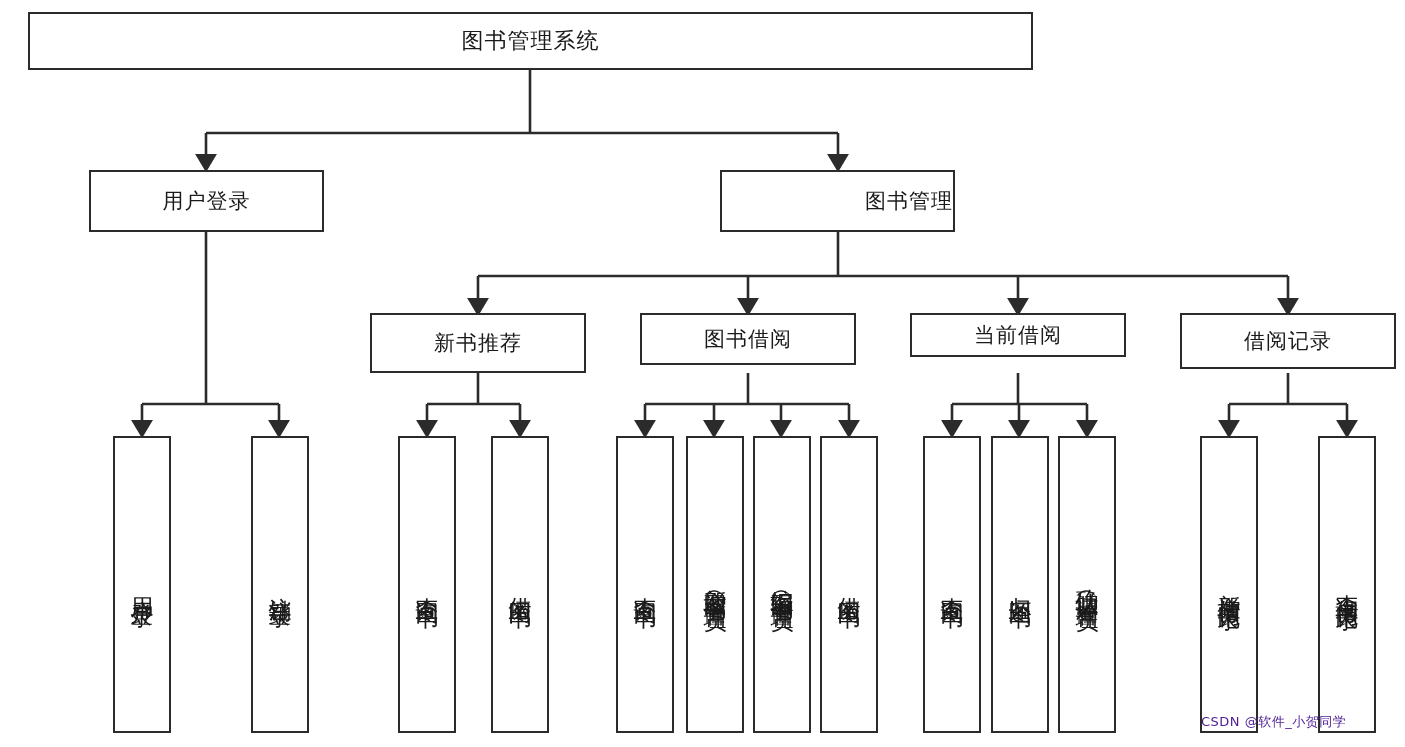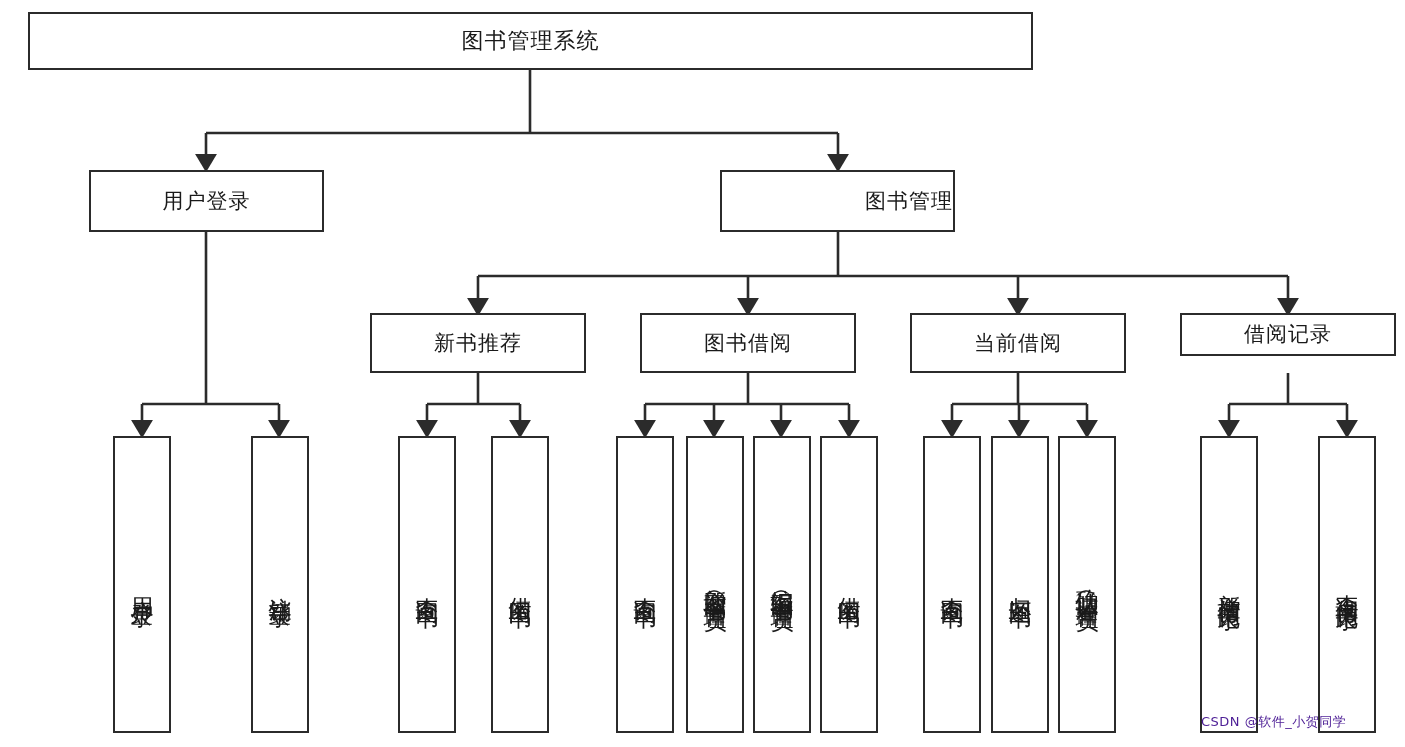--- a/index.html
+++ b/index.html
@@ -114,27 +114,27 @@
   <div class="node h-node" style="left:81px;top:170px;width:235px;height:62px;">
     <span class="lbl">用户登录</span>
   </div>
   <div class="node h-node" style="left:712px;top:170px;width:235px;height:62px;justify-content:flex-end;">
     <span class="lbl">图书管理</span>
   </div>
 
   <div class="node h-node" style="left:362px;top:313px;width:216px;height:60px;font-family:Liberation Serif, serif;">
     <span class="lbl">新书推荐</span>
   </div>
-  <div class="node h-node" style="left:632px;top:313px;width:216px;height:60px;">
+  <div class="node h-node" style="left:632px;top:313px;width:216px;height:52px;">
     <span class="lbl">图书借阅</span>
   </div>
-  <div class="node h-node" style="left:902px;top:313px;width:216px;height:60px;">
+  <div class="node h-node" style="left:902px;top:313px;width:216px;height:44px;">
     <span class="lbl">当前借阅</span>
   </div>
-  <div class="node h-node" style="left:1172px;top:313px;width:216px;height:43px;">
+  <div class="node h-node" style="left:1172px;top:313px;width:216px;height:56px;">
     <span class="lbl">借阅记录</span>
   </div>
 
   <div class="node v-node" style="left:105px;top:436px;width:58px;height:297px;">
     <span class="lbl">用户登录</span>
   </div>
   <div class="node v-node" style="left:243px;top:436px;width:58px;height:297px;">
     <span class="lbl">注销登录</span>
   </div>
 

